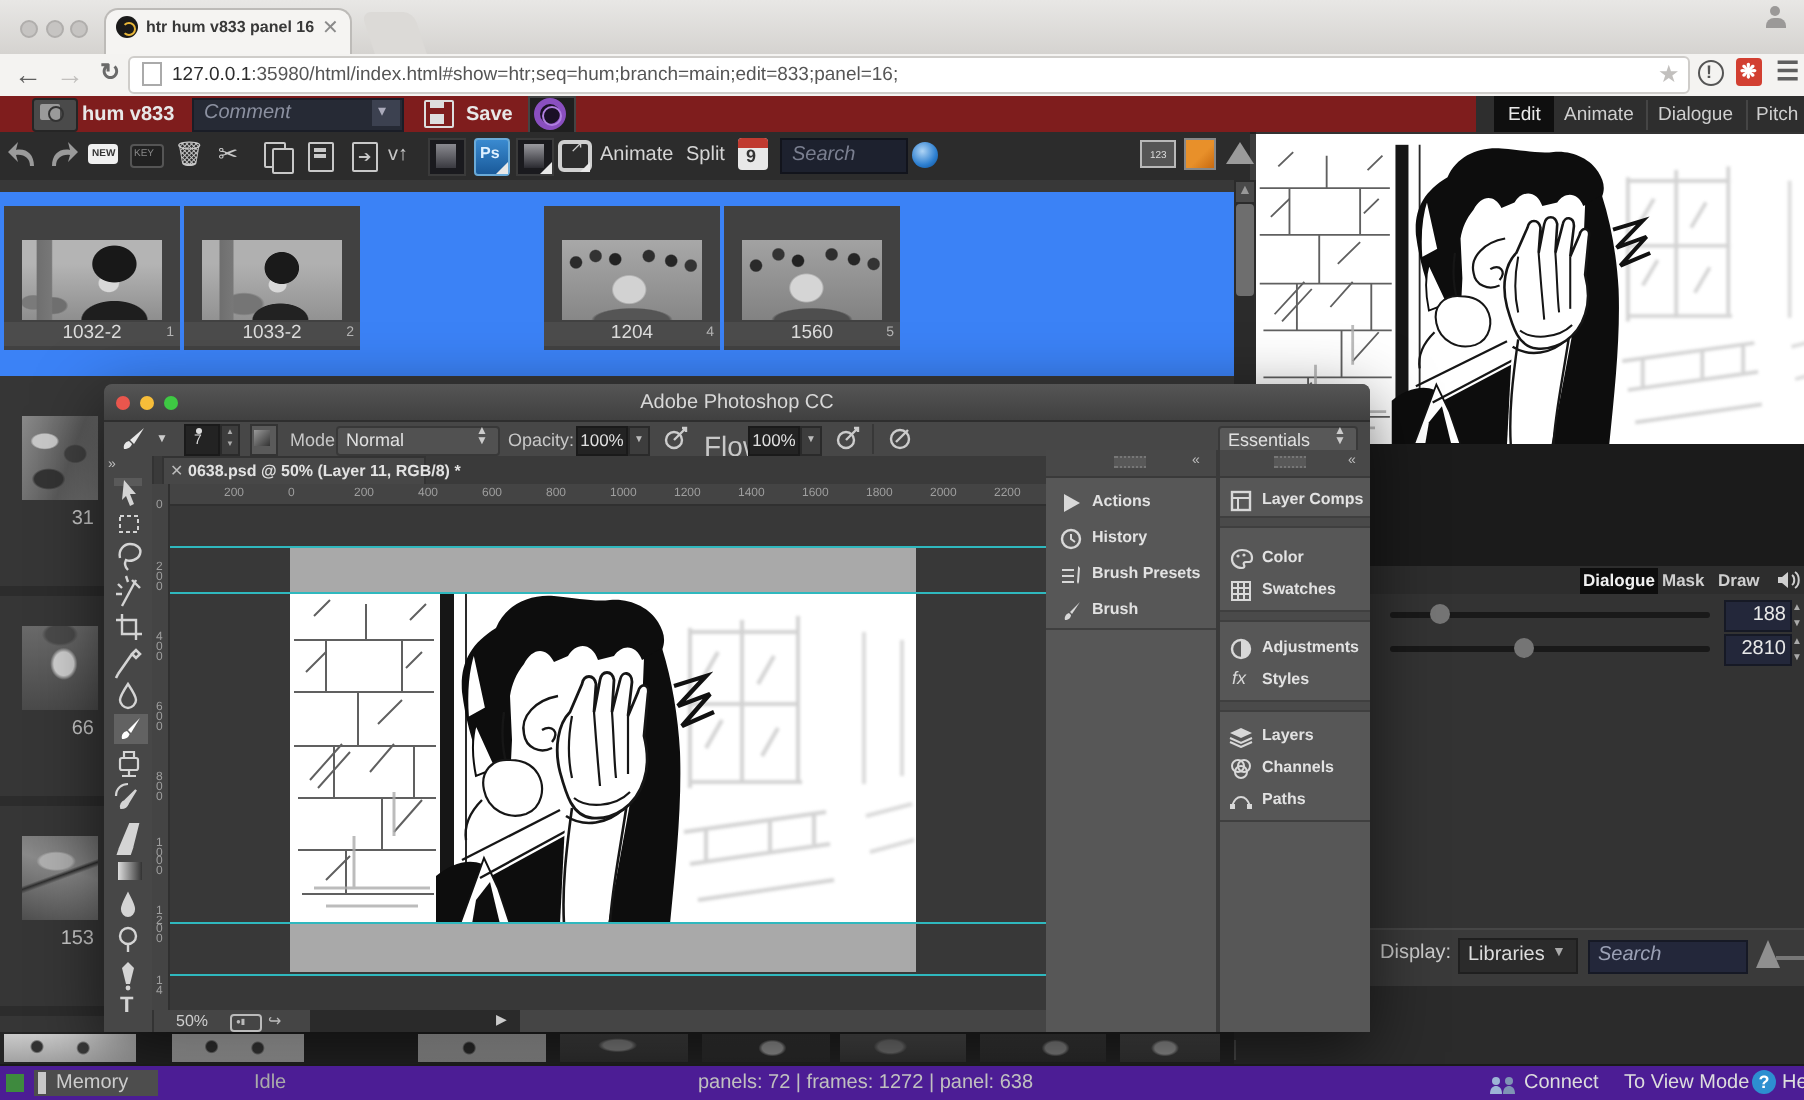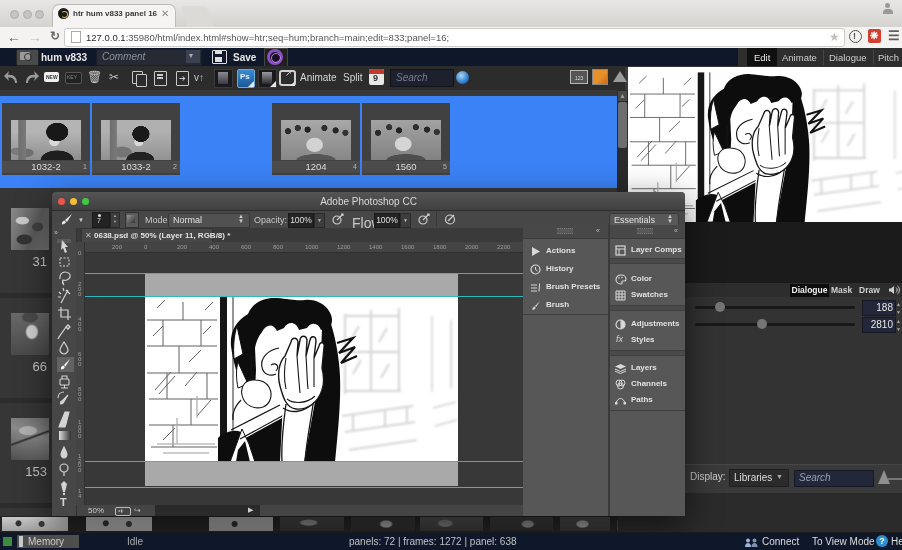--- a/index.html
+++ b/index.html
@@ -6,21 +6,21 @@
   body{width:902px;height:550px;overflow:hidden;font-family:"Liberation Sans",sans-serif;background:#3d3d3d;}
   .a{position:absolute;}
   #root{position:relative;width:902px;height:550px;overflow:hidden;}
   .dot{border-radius:50%;}
   .cell{position:absolute;top:7px;width:88px;height:72px;background:#414141;}
   .cimg{position:absolute;left:9px;top:17px;width:70px;height:40px;}
   .clab{position:absolute;left:0;top:58px;width:88px;height:12px;background:#4c4c4c;color:#dcdcdc;font-size:9.5px;text-align:center;line-height:12px;}
   .cidx{position:absolute;top:60px;right:3px;color:#b5b5b5;font-size:7px;}
   .vcell{position:absolute;left:0;width:55px;height:100px;background:#363636;border-bottom:5px solid #2c2c2c;}
   .vimg{position:absolute;left:11px;top:15px;width:38px;height:42px;}
-  .vlab{position:absolute;right:8px;top:61px;color:#c8c8c8;font-size:13px;}
+  .vlab{position:absolute;right:8px;top:61px;color:#c8c8c8;font-size:10px;}
   .bimg{position:absolute;top:1px;height:14px;}
   .pitem{position:absolute;color:#e2e2e2;font-size:8px;font-weight:bold;white-space:nowrap;}
   .picon{position:absolute;color:#d8d8d8;font-size:10px;}
   .rlab{position:absolute;color:#9e9e9e;font-size:6px;}
 </style>
 </head>
 <body>
 <div id="root">
 
 <svg width="0" height="0" style="position:absolute;">
@@ -134,21 +134,21 @@
   <div class="a" style="left:71px;top:4px;width:8px;height:10px;background:#fff;border:1px solid #aaa;"></div>
   <div class="a" style="left:86px;top:5px;font-size:9.5px;color:#2b2b2b;">127.0.0.1<span style="color:#555;">:35980/html/index.html#show=htr;seq=hum;branch=main;edit=833;panel=16;</span></div>
   <div class="a" style="left:829px;top:3px;font-size:12px;color:#c2c0be;">★</div>
   <div class="a" style="left:849px;top:3px;width:11px;height:11px;border:1.5px solid #555;border-radius:50%;"></div>
   <div class="a" style="left:853px;top:4px;font-size:9px;font-weight:bold;color:#555;">!</div>
   <div class="a" style="left:868px;top:2px;width:13px;height:14px;background:#d23f31;border-radius:2px;"></div>
   <div class="a" style="left:870px;top:3px;font-size:10px;color:#fff;font-weight:bold;">❋</div>
   <div class="a" style="left:888px;top:1px;font-size:13px;font-weight:bold;color:#5f5f5f;">☰</div>
 </div>
 
-<div class="a" id="tb1" style="left:0;top:48px;width:902px;height:18px;background:#0f172a;border-bottom:1px solid #222;">
+<div class="a" id="tb1" style="left:0;top:48px;width:902px;height:18px;background:#7f1d1d;border-bottom:1px solid #222;">
   <div class="a" style="left:16px;top:1px;width:21px;height:15px;background:#4a4a4a;border:1px solid #252525;border-radius:2px;"></div>
   <div class="a" style="left:20px;top:4px;width:10px;height:8px;background:#9a9a9a;border-radius:1px;"></div>
   <div class="a dot" style="left:24px;top:5px;width:6px;height:6px;border:1.5px solid #333;"></div>
   <div class="a" style="left:41px;top:4px;font-size:10px;font-weight:bold;color:#e8e8e8;">hum v833</div>
   <div class="a" style="left:96px;top:1px;width:104px;height:15px;background:#262a35;border:1px solid #1a1d26;"></div>
   <div class="a" style="left:102px;top:3px;font-size:10px;font-style:italic;color:#8b90a0;">Comment</div>
   <div class="a" style="left:186px;top:2px;width:14px;height:13px;background:#3c4150;"></div>
   <div class="a" style="left:189px;top:3px;font-size:8px;color:#aab;">▾</div>
 
   <div class="a" style="left:212px;top:2px;width:13px;height:12px;border:1.5px solid #ddd;border-radius:1px;"></div>
@@ -584,21 +584,21 @@
       <div class="pitem" style="left:579px;top:187px;">Channels</div>
   <svg class="a" style="left:562px;top:203px;" width="13" height="11" viewBox="0 0 13 11">
         <path d="M2,8 C4,2 9,2 11,8" fill="none" stroke="#d8d8d8" stroke-width="1"></path>
         <rect x="1" y="7" width="2.5" height="2.5" fill="#d8d8d8"></rect>
         <rect x="9.5" y="7" width="2.5" height="2.5" fill="#d8d8d8"></rect>
       </svg>
       <div class="pitem" style="left:579px;top:203px;">Paths</div>
   <div class="a" style="left:558px;top:218px;width:75px;height:1px;background:#3f3f3f;"></div>
 </div>
 
-<div class="a" id="statusbar" style="left:0;top:532px;width:902px;height:18px;background:#0f172a;border-top:1px solid #1a1a1a;">
+<div class="a" id="statusbar" style="left:0;top:532px;width:902px;height:18px;background:#4c1d95;border-top:1px solid #1a1a1a;">
   <div class="a" style="left:3px;top:4px;width:9px;height:9px;background:#3e8a3e;"></div>
   <div class="a" style="left:17px;top:2px;width:62px;height:13px;background:#4d4d4d;"></div>
   <div class="a" style="left:19px;top:3px;width:4px;height:11px;background:#c8c8c8;"></div>
   <div class="a" style="left:28px;top:3px;font-size:10px;color:#ccc;">Memory</div>
   <div class="a" style="left:96px;top:3px;font-size:10px;color:#aaa;margin-left:31px;">Idle</div>
   <div class="a" style="left:349px;top:3px;font-size:10px;color:#c0c0c0;">panels: 72 | frames: 1272 | panel: 638</div>
   <svg class="a" style="left:744px;top:5px;" width="15" height="9" viewBox="0 0 15 9">
         <circle cx="4" cy="2.5" r="2" fill="#9db4d6"></circle>
         <path d="M1,9 C1,6 2.5,5 4,5 C5.5,5 7,6 7,9 Z" fill="#9db4d6"></path>
         <circle cx="10.5" cy="2.5" r="2" fill="#7f94b5"></circle>

